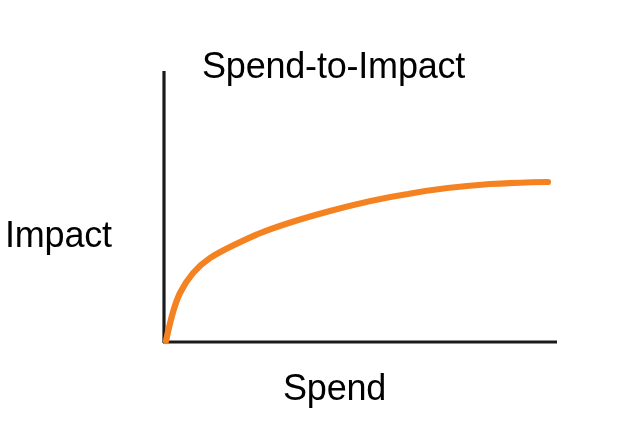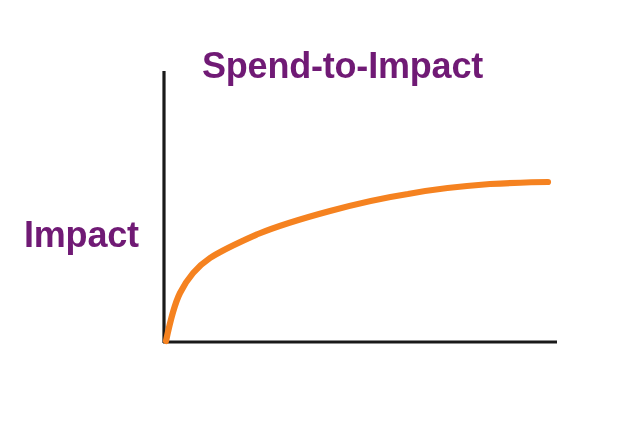--- a/index.html
+++ b/index.html
@@ -21,38 +21,37 @@
   #plot-svg {
     position: absolute;
     left: 0;
     top: 0;
     width: 635px;
     height: 423px;
     display: block;
   }
   .fig-text {
     position: absolute;
-    color: #701a75;
+    color: #000000;
     font-family: "Liberation Sans", sans-serif;
     font-size: 36px;
     line-height: 44px;
     white-space: nowrap;
     letter-spacing: -0.2px;
-    font-weight: bold;
   }
   #chart-title {
     left: 202px;
     top: 44px;
     text-align: left;
   }
   #chart-title .title-line {
     display: block;
   }
   #y-axis-label {
-    left: 24px;
+    left: 5px;
     top: 213px;
   }
   #x-axis-label {
     left: 283px;
     top: 366px;
   }
 </style>
 </head>
 <body>
 
@@ -73,14 +72,15 @@
              C 434 189, 462 186, 490 184
              C 510 183, 530 182, 548 182" fill="none" stroke="#f58220" stroke-width="6.2" stroke-linecap="round" stroke-linejoin="round"></path>
   </svg>
 
   <div class="fig-text" id="chart-title">
     <span class="title-line">Spend-to-Impact</span>
   </div>
 
   <div class="fig-text" id="y-axis-label">Impact</div>
 
+  <div class="fig-text" id="x-axis-label">Spend</div>
 
 </div>
 
 </body></html>

